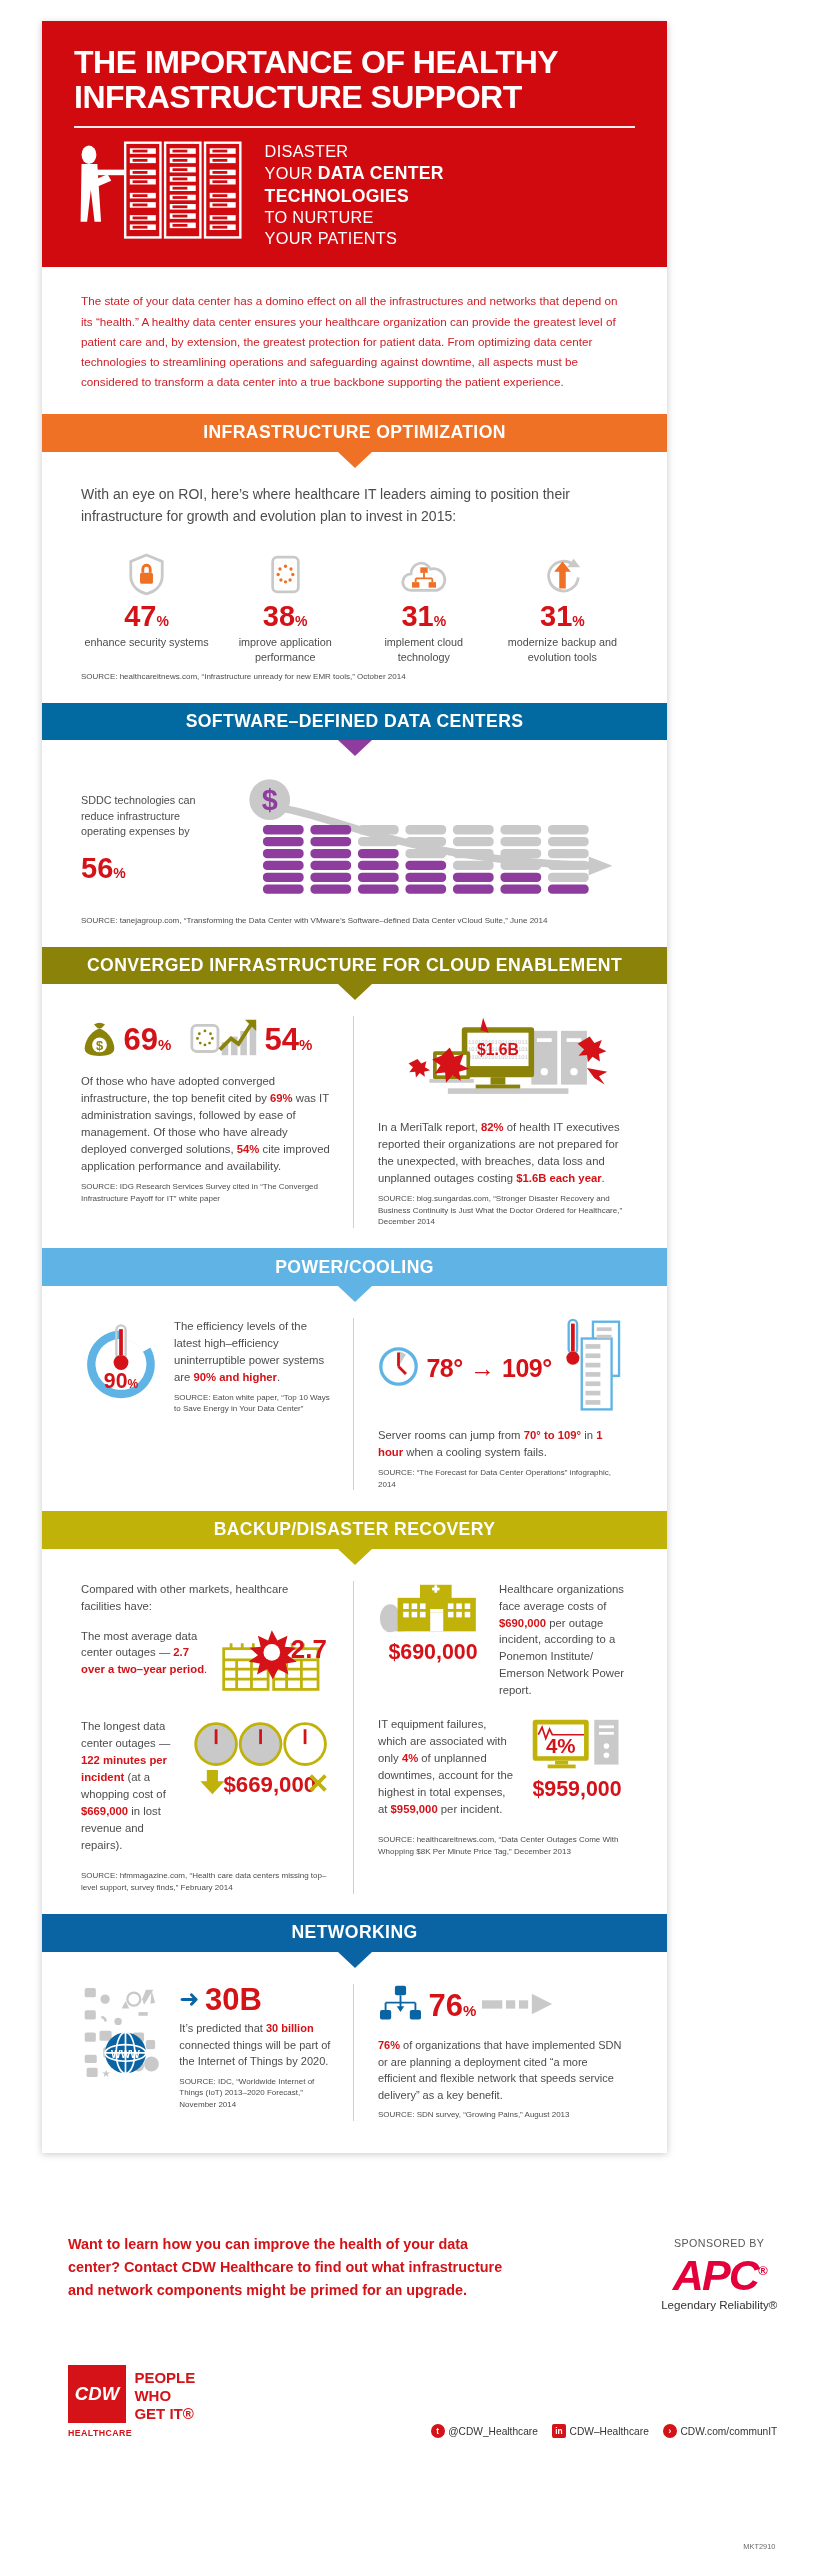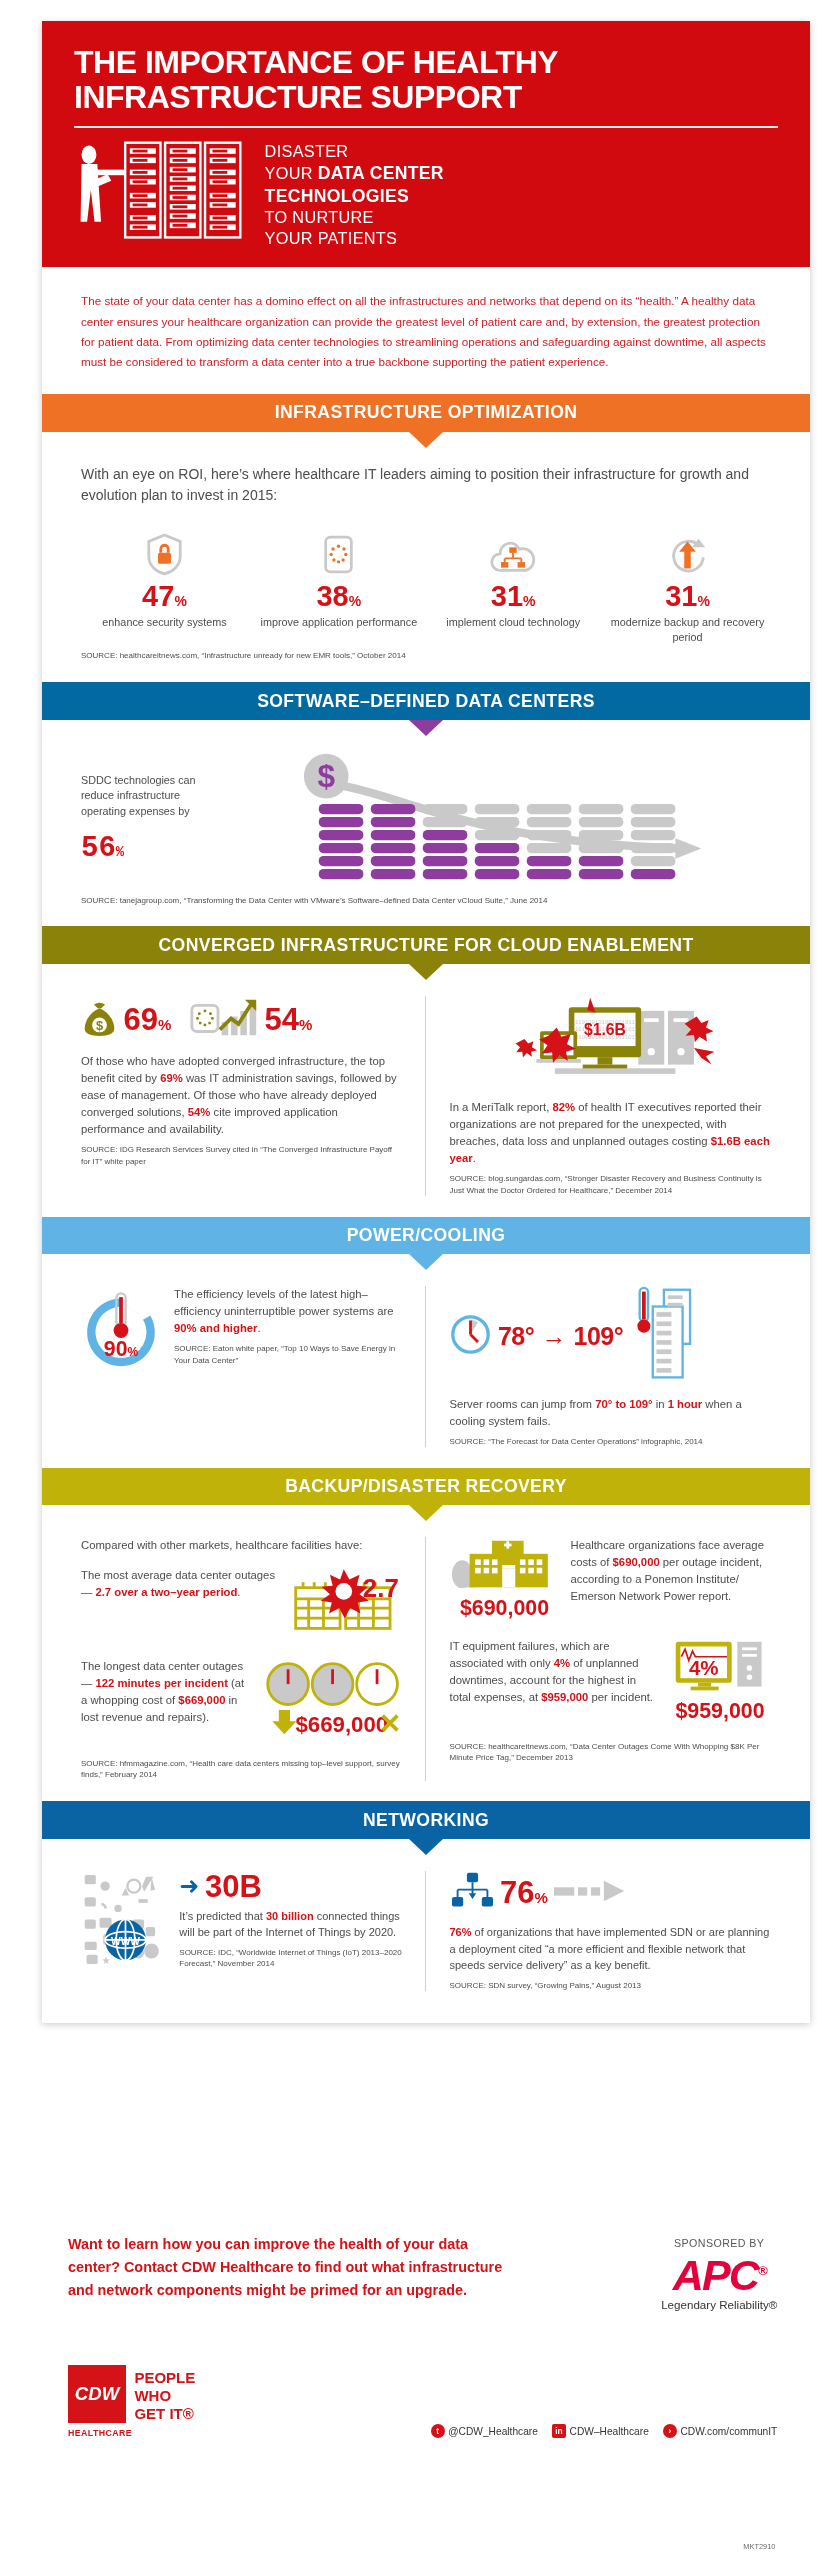--- a/index.html
+++ b/index.html
@@ -8,21 +8,21 @@
     background: #ffffff;
     font-family: "Liberation Sans", sans-serif;
   }
   body { width: 836px; height: 2576px; position: relative; overflow: hidden; }
 
   .page { width: 836px; min-height: 2576px; background: #fff; padding: 0; position: relative; }
 
   
   .card {
     position: absolute;
-    left: 42px; top: 21.4px; width: 768px;
+    left: 42px; top: 21.4px; width: 625px;
     background: #ffffff;
     box-shadow: 0 1.9px 7.4px rgba(0,0,0,0.22);
   }
 
   
   .hero { background: #d10a10; padding: 24px 32px 18.6px 32px; position: relative; }
   .hero h1 {
     color: #fff; font-weight: bold; font-size: 32px; line-height: 1.08;
     letter-spacing: -0.5px; text-transform: uppercase;
     font-family: "Liberation Sans", sans-serif; font-stretch: condensed;
@@ -68,21 +68,21 @@
   .stat .num small { font-size: 14px; }
   .stat .cap { color: #4c4c4c; font-size: 10.8px; line-height: 1.35; margin-top: 4.6px; }
 
   .source { color: #4c4c4c; font-size: 8px; line-height: 1.45; margin-top: 6px; }
   .source.tight { margin-top: 9.3px; }
 
   
   .sddc { display: flex; align-items: center; gap: 9.3px; }
   .sddc-left { width: 139px; flex: 0 0 139px; }
   .sddc-left .txt { color: #4c4c4c; font-size: 10.8px; line-height: 1.45; }
-  .sddc-left .pct { color: #d41217; font-weight: bold; font-size: 29px; margin-top: 12px; font-family: Liberation Mono, monospace; }
+  .sddc-left .pct { color: #d41217; font-weight: bold; font-size: 29px; margin-top: 12px; }
   .sddc-left .pct small { font-size: 14px; }
   .sddc-art { flex: 1; }
 
   
   .two { display: flex; gap: 0; }
   .two > .col { flex: 1; padding-right: 22px; }
   .two > .col + .col { padding-right: 0; padding-left: 24px; border-left: 0.9px solid #cfcfcf; }
   .body-txt { color: #4c4c4c; font-size: 11.3px; line-height: 1.5; }
   .body-txt b { color: #d41217; }
   .body-txt.sm { font-size: 11px; }
@@ -296,21 +296,21 @@
         <div class="stat">
           <div class="ic">
             <svg width="39" height="41" viewBox="0 0 42 44">
               <path d="M34 12 a16 16 0 1 0 4 12" fill="none" stroke="#c9c9c9" stroke-width="3"></path>
               <path d="M33 4 l7 9 h-14 z" fill="#c9c9c9"></path>
               <path d="M21 36 V16" stroke="#ef7125" stroke-width="7" fill="none"></path>
               <path d="M21 7 l9 11 h-18 z" fill="#ef7125"></path>
             </svg>
           </div>
           <div class="num"><span>31</span><small>%</small></div>
-          <div class="cap">modernize backup and recovery period</div>
+          <div class="cap">modernize backup and evolution tools</div>
         </div>
 
       </div>
       <div class="source">SOURCE: healthcareitnews.com, “Infrastructure unready for new EMR tools,” October 2014</div>
     </div>
 
     <div class="banner b-purple">
       <h2>SOFTWARE–DEFINED DATA CENTERS</h2>
     </div>
     <div class="sect">

